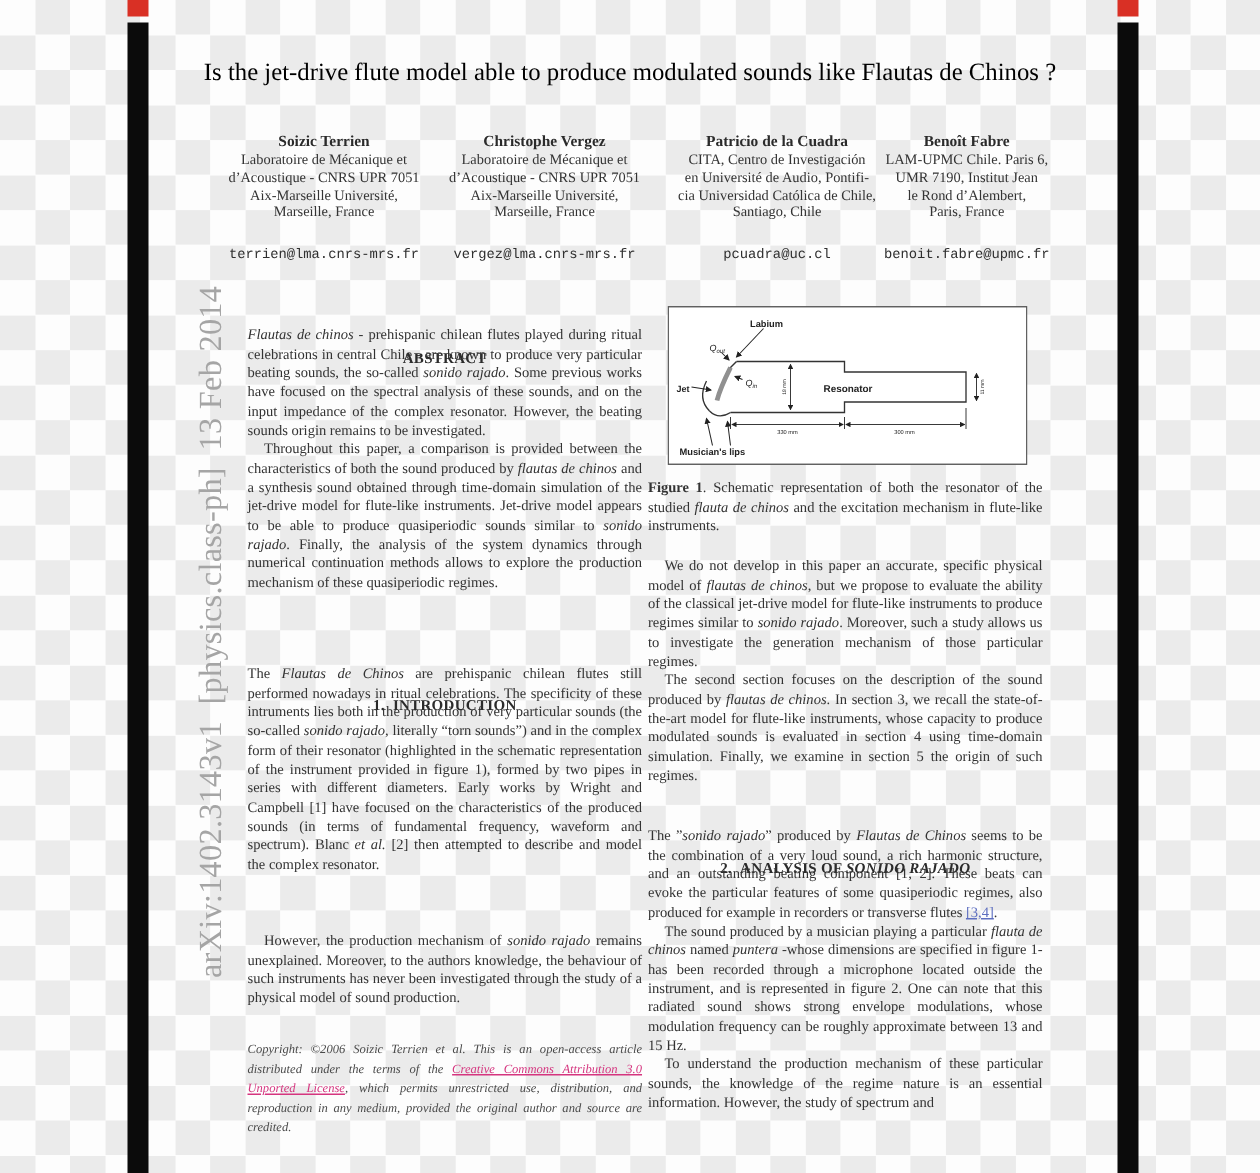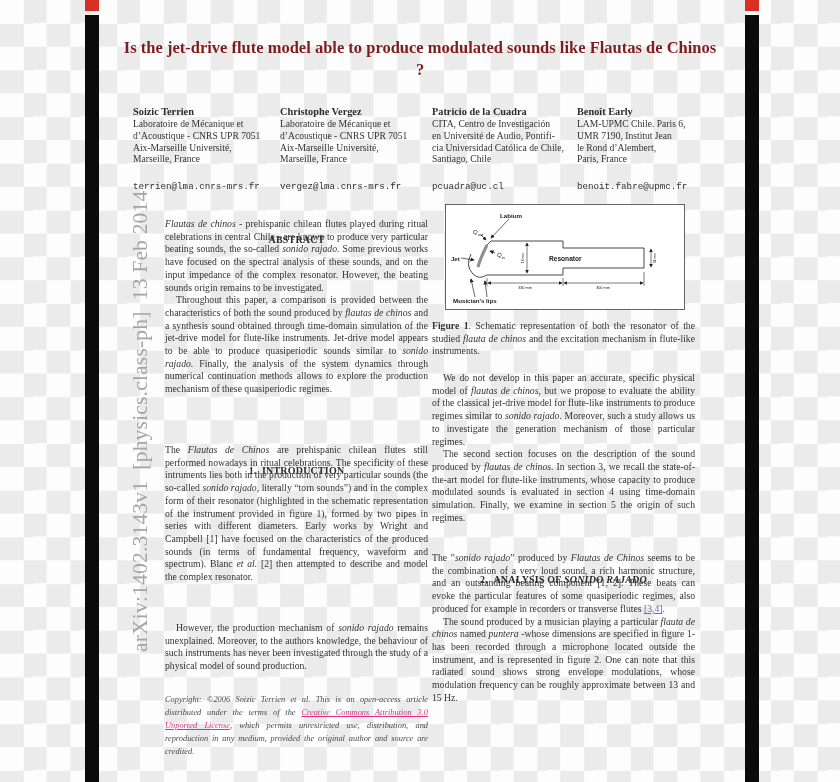--- a/index.html
+++ b/index.html
@@ -10,23 +10,23 @@
     background-size:46.7px 46.7px;
     font-family:"Liberation Serif", serif;
     color:#333;
   }
   .abs{position:absolute;}
   
   .crop-bar{position:absolute;top:15px;width:14px;height:767px;background:#0b0b0b;}
   .crop-mark{position:absolute;top:0;width:14px;height:11px;background:#d93025;}
   
   .title{left:120px;top:37px;width:600px;text-align:center;
-         font-weight:bold;font-size:16.5px;line-height:22px;color:#7f1d1d;}
+         font-weight:normal;font-size:16.5px;line-height:22px;color:#000000;}
   
-  .author{top:106px;}
+  .author{top:89px;text-align:center;}
   .author-name{font-weight:bold;font-size:10.3px;line-height:12px;color:#2b2b2b;}
   .author-affil{font-size:9.6px;line-height:11.8px;color:#333;}
   .author-email{font-family:"Liberation Mono", monospace;font-size:9.2px;line-height:12px;margin-top:16px;color:#2f2f2f;}
   
   .arxiv{left:128px;top:652px;transform:rotate(-90deg);transform-origin:0 0;
          white-space:pre;font-size:21.5px;letter-spacing:.2px;color:#a5a5a5;}
   
   .colL{left:165px;width:263px;}
   .colR{left:432px;width:263px;}
   .para{font-size:9.7px;line-height:12.7px;text-align:justify;margin:0;color:#333;}
@@ -73,21 +73,21 @@
 </div>
 <div class="abs author" style="left:432px;width:172px">
   <div class="author-name">Patricio de la Cuadra</div>
   <div class="author-affil">CITA, Centro de Investigación</div>
   <div class="author-affil">en Université de Audio, Pontifi-</div>
   <div class="author-affil">cia Universidad Católica de Chile,</div>
   <div class="author-affil">Santiago, Chile</div>
   <div class="author-email">pcuadra@uc.cl</div>
 </div>
 <div class="abs author" style="left:577px;width:135px">
-  <div class="author-name">Benoît Early</div>
+  <div class="author-name">Benoît Fabre</div>
   <div class="author-affil">LAM-UPMC Chile. Paris 6,</div>
   <div class="author-affil">UMR 7190, Institut Jean</div>
   <div class="author-affil">le Rond d’Alembert,</div>
   <div class="author-affil">Paris, France</div>
   <div class="author-email">benoit.fabre@upmc.fr</div>
 </div>
 
 <div class="abs colL heading" style="top:196px">ABSTRACT</div>
 <div class="abs colL" style="top:218px">
   <p class="para"><span class="seg-i">Flautas de chinos</span><span> - prehispanic chilean flutes played during ritual celebrations in central Chile - are known to produce very particular beating sounds, the so-called </span><span class="seg-i">sonido rajado</span><span>. Some previous works have focused on the spectral analysis of these sounds, and on the input impedance of the complex resonator. However, the beating sounds origin remains to be investigated.</span></p>
@@ -163,13 +163,14 @@
 <div class="abs colR" style="top:372px">
   <p class="para indent"><span>We do not develop in this paper an accurate, specific physical model of </span><span class="seg-i">flautas de chinos</span><span>, but we propose to evaluate the ability of the classical jet-drive model for flute-like instruments to produce regimes similar to </span><span class="seg-i">sonido rajado</span><span>. Moreover, such a study allows us to investigate the generation mechanism of those particular regimes.</span></p>
   <p class="para indent"><span>The second section focuses on the description of the sound produced by </span><span class="seg-i">flautas de chinos</span><span>.  In section 3, we recall the state-of-the-art model for flute-like instruments, whose capacity to produce modulated sounds is evaluated in section 4 using time-domain simulation.  Finally, we examine in section 5 the origin of such regimes.</span></p>
 </div>
 
 <div class="abs colR heading" style="top:536px"><span class="seg-b">2.&nbsp;&nbsp;ANALYSIS OF </span><span class="seg-bi">SONIDO RAJADO</span></div>
 
 <div class="abs colR" style="top:552px">
   <p class="para"><span>The ”</span><span class="seg-i">sonido rajado</span><span>” produced by </span><span class="seg-i">Flautas de Chinos</span><span> seems to be the combination of a very loud sound, a rich harmonic structure, and an outstanding beating component [1, 2].  These beats can evoke the particular features of some quasiperiodic regimes, also produced for example in recorders or transverse flutes </span><span class="seg-link-blue">[3,4]</span><span>.</span></p>
   <p class="para indent"><span>The sound produced by a musician playing a particular </span><span class="seg-i">flauta de chinos</span><span> named </span><span class="seg-i">puntera</span><span> -whose dimensions are specified in figure 1- has been recorded through a microphone located outside the instrument, and is represented in figure 2.  One can note that this radiated sound shows strong envelope modulations, whose modulation frequency can be roughly approximate between 13 and 15 Hz.</span></p>
+  <p class="para indent"><span>To understand the production mechanism of these particular sounds, the knowledge of the regime nature is an essential information. However, the study of spectrum and</span></p>
 </div>
 
 </body></html>

